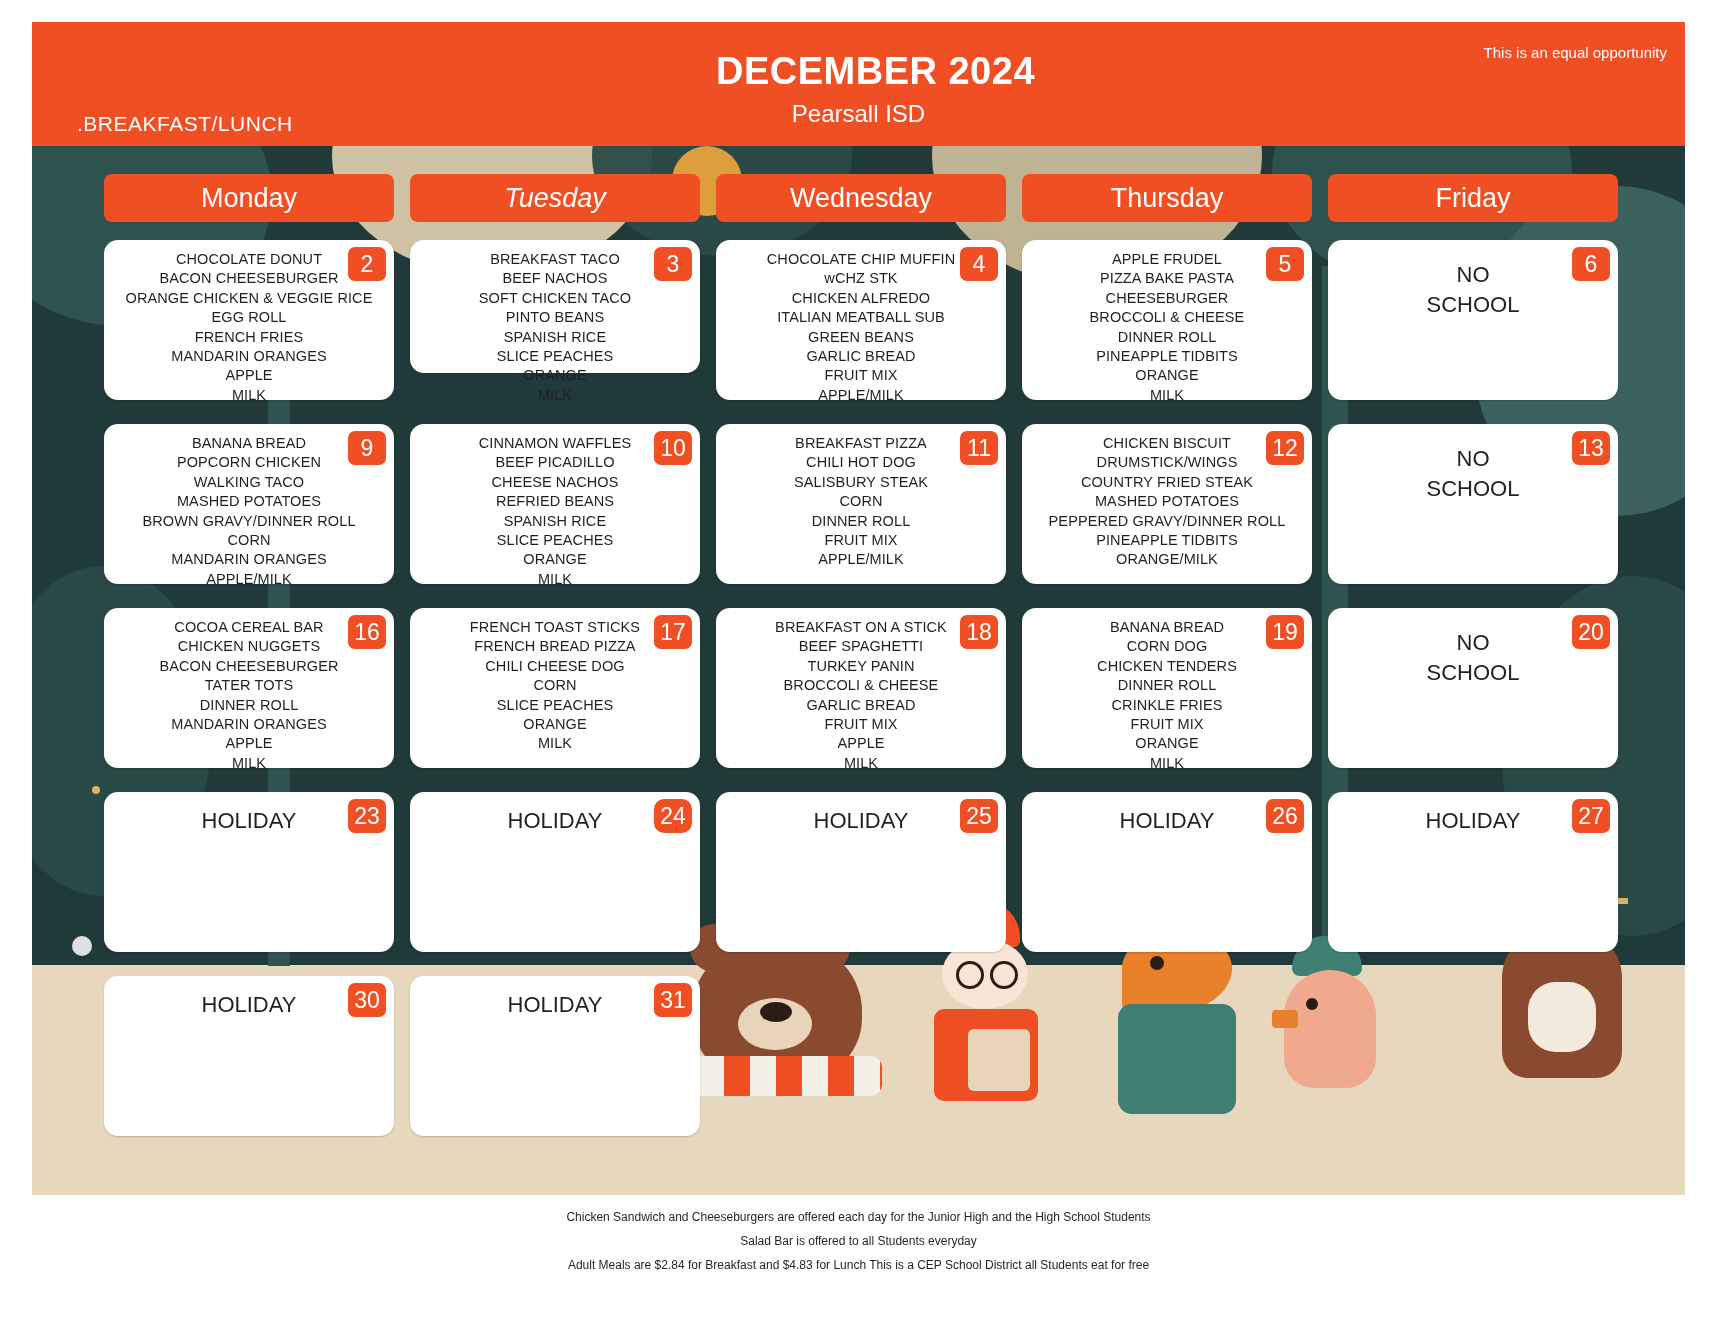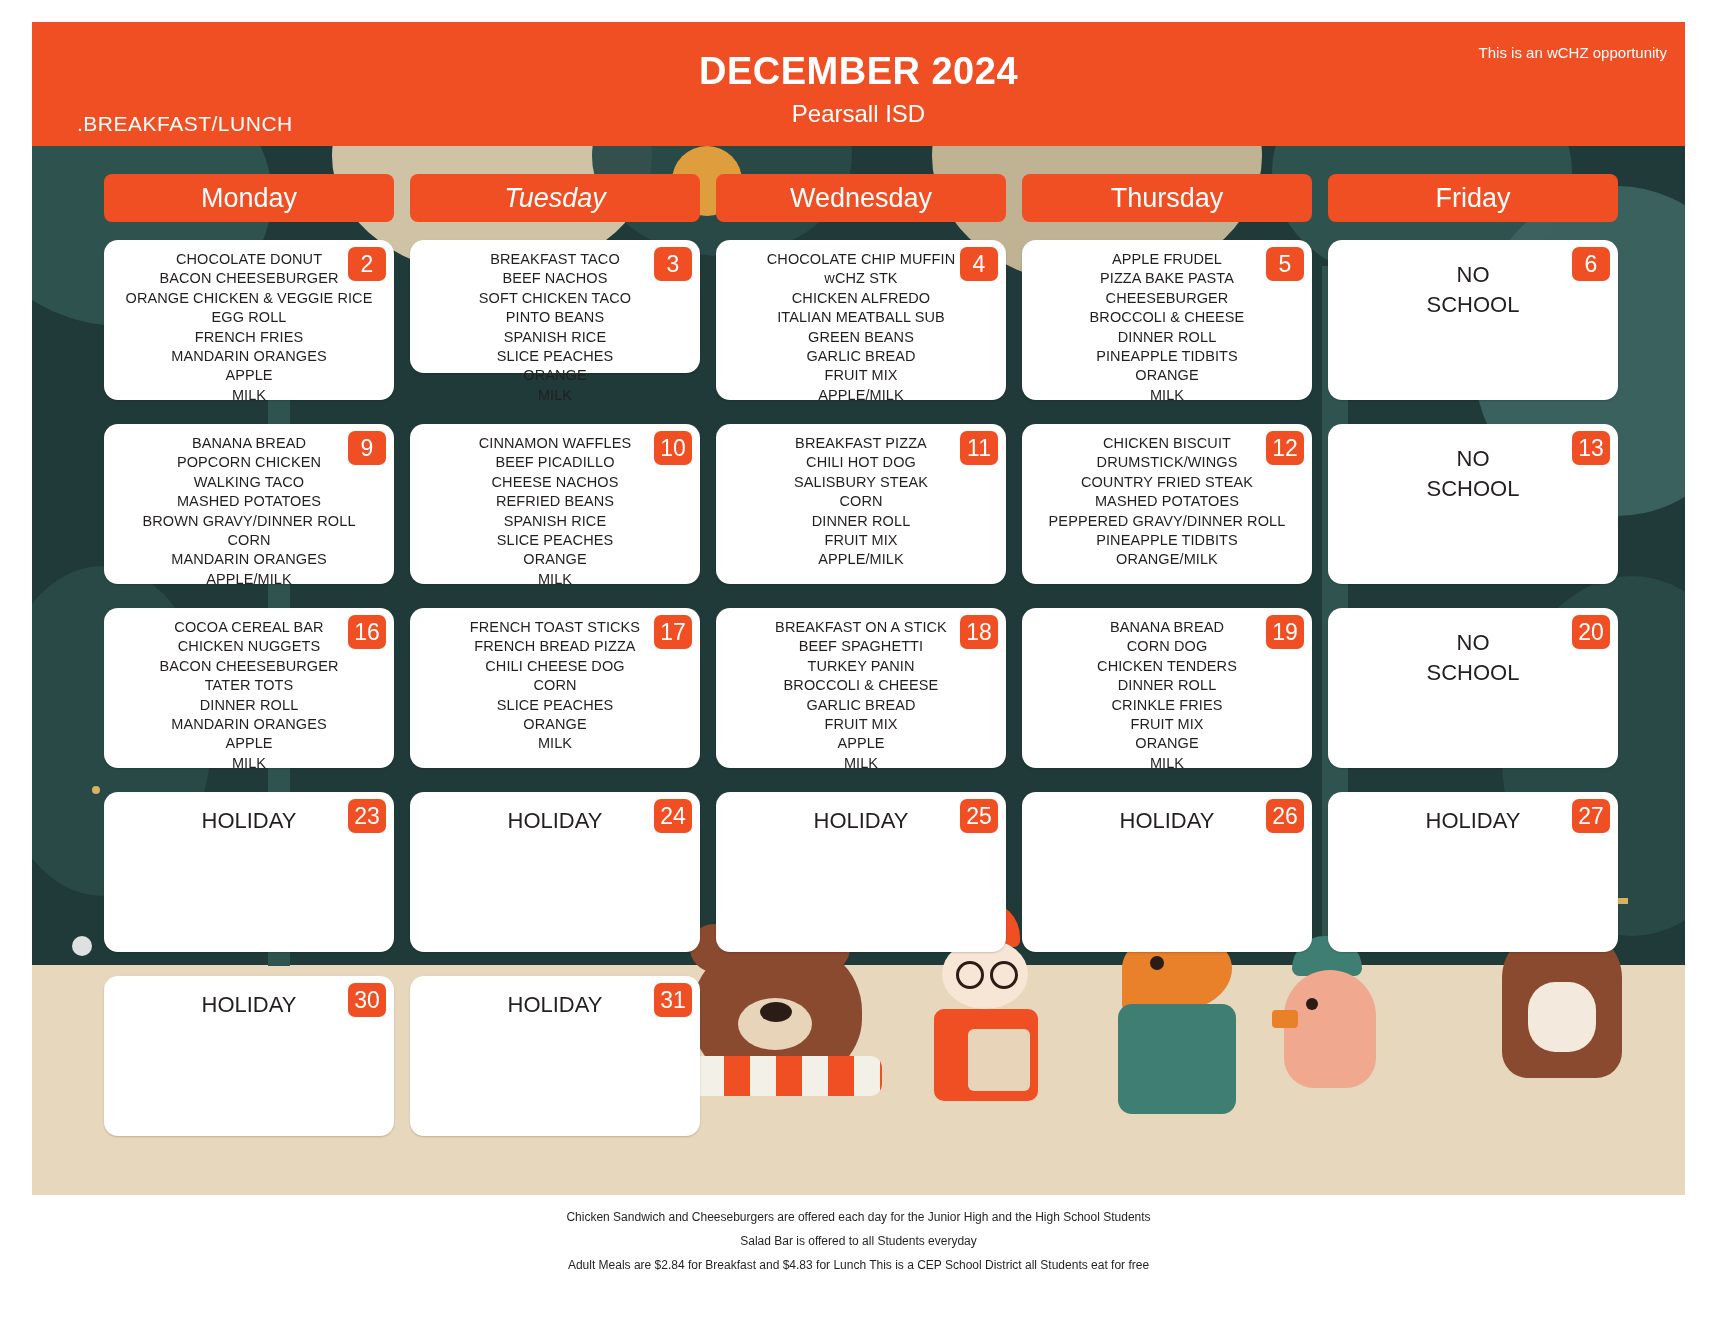--- a/index.html
+++ b/index.html
@@ -182,24 +182,24 @@
 
   
   .animal { position: absolute; }
 </style>
 </head>
 <body>
 
 <div class="page">
 
   <div class="header">
-    <div class="header-title" style="white-space: pre-line;">DECEMBER 2024</div>
+    <div class="header-title" style="white-space: pre-line; padding-left: 17px;">DECEMBER 2024</div>
     <div class="header-sub" style="white-space: pre-line;">Pearsall ISD</div>
     <div class="header-left" style="white-space: pre-line;">.BREAKFAST/LUNCH</div>
-    <div class="header-right" style="white-space: pre-line;">This is an wCHZ opportunity</div>
+    <div class="header-right" style="white-space: pre-line;">This is an equal opportunity</div>
   </div>
 
   <div class="board">
 
     <div class="bg-sand"></div>
     <div class="blob" style="left:-60px;top:-80px;width:300px;height:260px;background:#2f5450;"></div>
     <div class="blob" style="left:300px;top:-110px;width:320px;height:240px;background:#d9c9ab;"></div>
     <div class="blob" style="left:560px;top:-90px;width:260px;height:200px;background:#2a4a47;"></div>
     <div class="blob" style="left:900px;top:-120px;width:330px;height:260px;background:#c9b998;"></div>
     <div class="blob" style="left:1240px;top:-90px;width:300px;height:230px;background:#2f5450;"></div>
@@ -411,21 +411,21 @@
 SCHOOL</div>
         <div class="daynum" style="white-space: pre-line;">20</div>
       </div>
 
       <div class="cell" style="left:72px;top:552px;width:290px;height:160px;">
         <div class="bigtext" style="top: 14px; white-space: pre-line;">HOLIDAY</div>
         <div class="daynum" style="white-space: pre-line;">23</div>
       </div>
       <div class="cell" style="left:378px;top:552px;width:290px;height:160px;">
         <div class="bigtext" style="top: 14px; white-space: pre-line;">HOLIDAY</div>
-        <div class="daynum" style="white-space: pre-line;">24</div>
+        <div class="daynum" style="white-space: pre-line; border-radius: 10px;">24</div>
       </div>
       <div class="cell" style="left:684px;top:552px;width:290px;height:160px;">
         <div class="bigtext" style="top: 14px; white-space: pre-line;">HOLIDAY</div>
         <div class="daynum" style="white-space: pre-line;">25</div>
       </div>
       <div class="cell" style="left:990px;top:552px;width:290px;height:160px;">
         <div class="bigtext" style="top: 14px; white-space: pre-line;">HOLIDAY</div>
         <div class="daynum" style="white-space: pre-line;">26</div>
       </div>
       <div class="cell" style="left:1296px;top:552px;width:290px;height:160px;">

